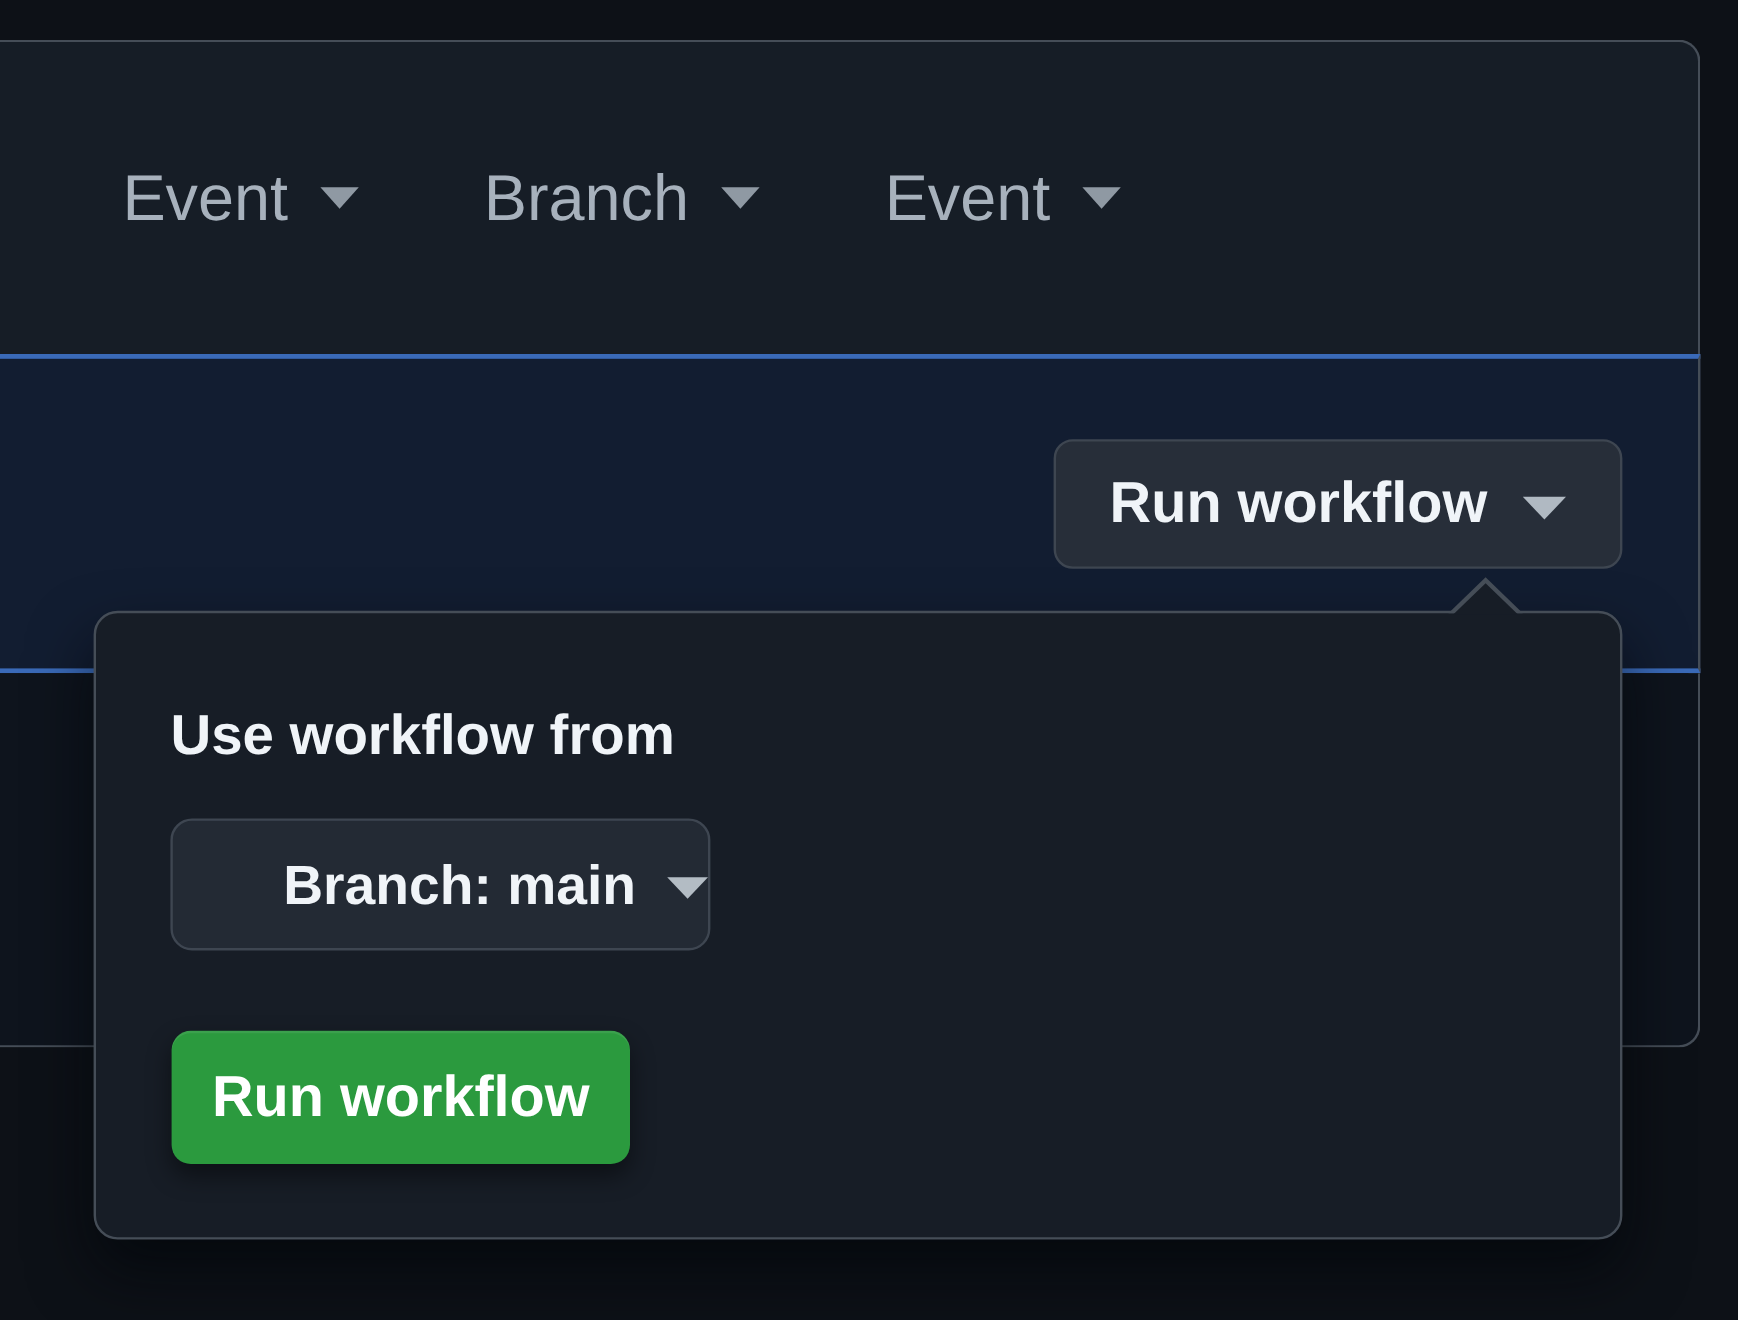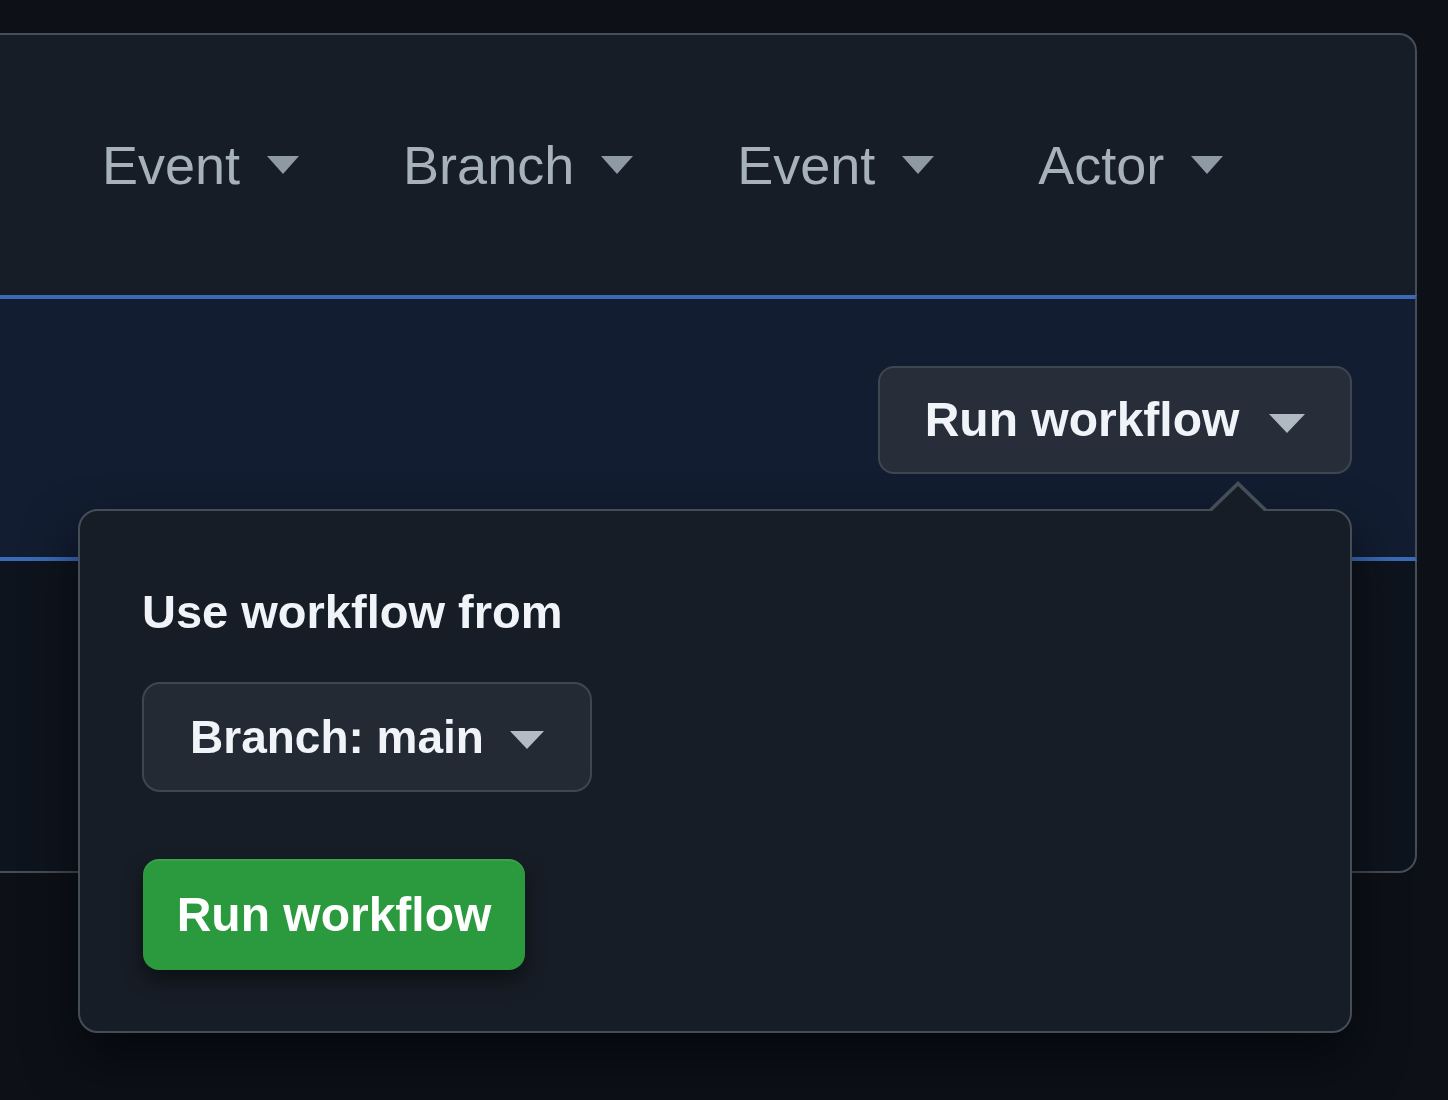--- a/index.html
+++ b/index.html
@@ -74,21 +74,21 @@
     border-bottom:26px solid #171d26;
   }
   .popover-heading {
     position:absolute; left:62px; top:74px;
     color:#f0f4f8; font-size:47px; font-weight:700; line-height:1.15;
     white-space:nowrap;
   }
   .branch-btn {
     position:absolute; left:62px; top:171px; width:450px; height:110px;
     background:#232a34; border:2px solid #3e4651; border-radius:18px;
-    display:flex; align-items:center; justify-content:center; gap:26px;
+    display:flex; align-items:center; justify-content:flex-end; gap:26px;
     color:#f0f4f8; font-size:46px; font-weight:600; line-height:1;
     cursor:pointer; white-space:nowrap;
   }
   .branch-btn .caret { border-top-color:#b3bcc4; border-top-width:18px;
     border-left-width:17px; border-right-width:17px; margin-top:6px; }
   .green-btn {
     position:absolute; left:63px; top:348px; width:382px; height:111px;
     background:#2b9a3e; border:none; border-radius:16px;
     display:flex; align-items:center; justify-content:center;
     color:#ffffff; font-size:48px; font-weight:600; line-height:1;
@@ -107,24 +107,20 @@
       <span class="caret"></span>
     </div>
     <div class="filter">
       <span>Branch</span>
       <span class="caret"></span>
     </div>
     <div class="filter">
       <span>Event</span>
       <span class="caret"></span>
     </div>
-    <div class="filter">
-      <span>Actor</span>
-      <span class="caret"></span>
-    </div>
   </div>
 
   <div class="selected-row"></div>
 
   <div class="panel-body"></div>
 
   <div class="run-dd-btn">
     <span>Run workflow</span>
     <span class="caret"></span>
   </div>

